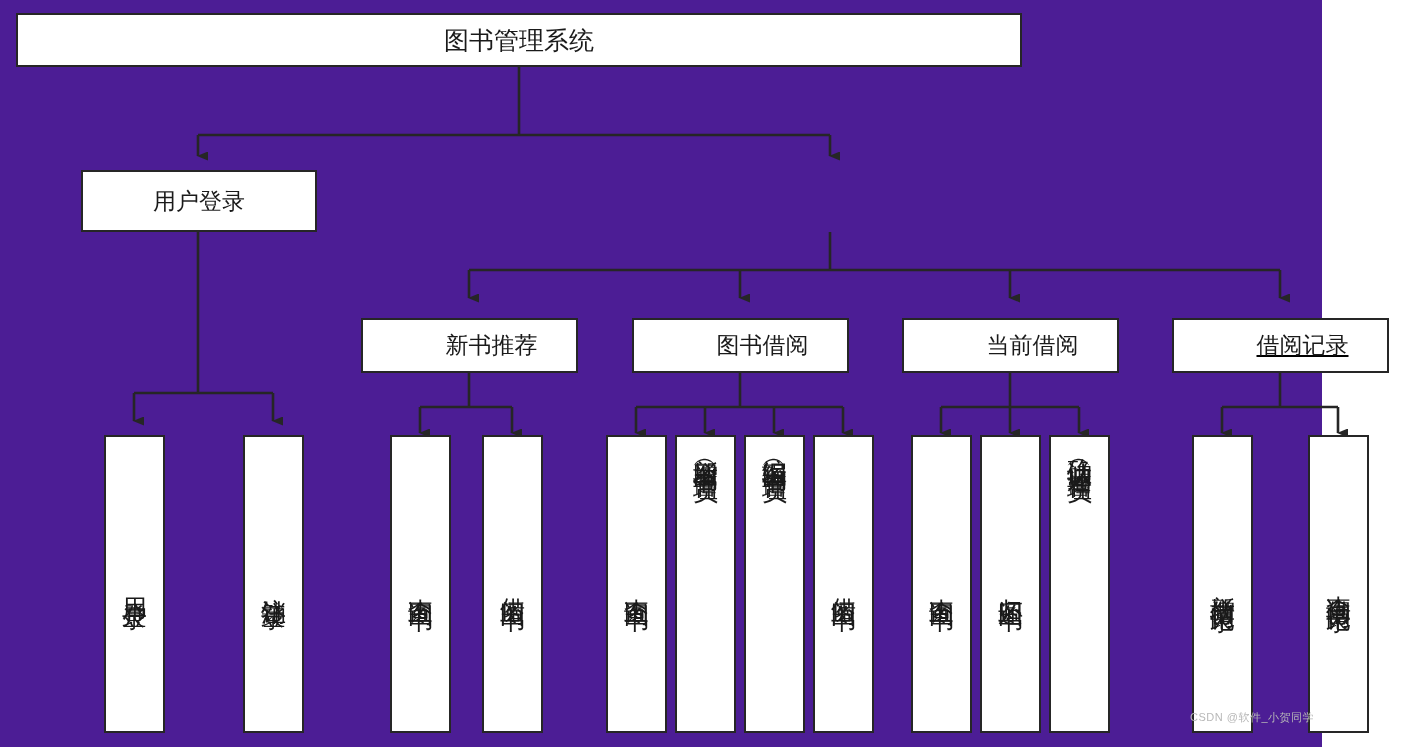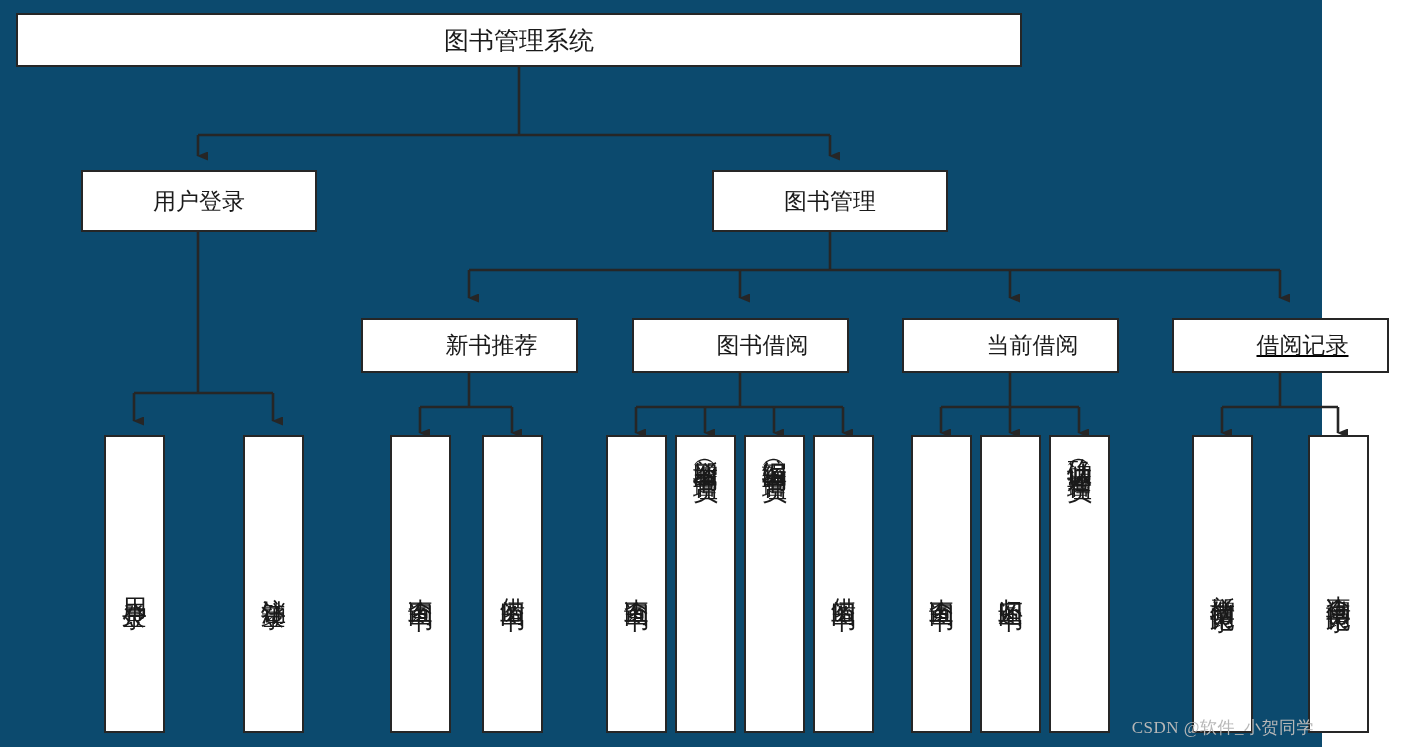--- a/index.html
+++ b/index.html
@@ -10,21 +10,21 @@
   body {
     width: 1405px;
     height: 747px;
     font-family: "Liberation Sans", "DejaVu Sans", sans-serif;
     overflow: hidden;
   }
   #diagram-root {
     position: relative;
     width: 1322px;
     height: 747px;
-    background: #0c4a6e;
+    background: #4c1d95;
   }
   #diagram-svg {
     position: absolute;
     left: 0;
     top: 0;
     width: 1405px;
     height: 747px;
   }
   .node-box {
     position: absolute;
@@ -59,26 +59,25 @@
   }
   .node-leaf.leaf-centered {
     align-items: center;
   }
   .node-leaf.leaf-centered .node-label {
     padding-top: 0;
   }
   #watermark {
     position: absolute;
     right: 8px;
-    bottom: 8px;
-    font-size: 17px;
+    bottom: 22px;
+    font-size: 11px;
     color: #b8b8b8;
     white-space: nowrap;
     letter-spacing: 0.5px;
-    font-family: Liberation Serif, serif;
   }
 </style>
 </head>
 <body>
 
 <div id="diagram-root">
 
   <svg id="diagram-svg" viewBox="0 0 1405 747" xmlns="http://www.w3.org/2000/svg">
     <defs>
       <marker id="arrowhead" markerWidth="9" markerHeight="11" refX="4.5" refY="10" orient="auto" markerUnits="userSpaceOnUse">
@@ -129,23 +128,20 @@
     </g>
   </svg>
 
   <div class="node-box node-root" style="left:16px; top:13px; width:1006px; height:54px;">
     <span class="node-label">图书管理系统</span>
   </div>
 
   <div class="node-box node-l2" style="left:81px; top:170px; width:236px; height:62px;">
     <span class="node-label">用户登录</span>
   </div>
-  <div class="node-box node-l2" style="left:712px; top:170px; width:236px; height:62px;">
-    <span class="node-label">图书管理</span>
-  </div>
 
   <div class="node-box node-l3" style="left:361px; top:318px; width:217px; height:55px;">
     <span class="node-label">新书推荐</span>
   </div>
   <div class="node-box node-l3" style="left:632px; top:318px; width:217px; height:55px;">
     <span class="node-label">图书借阅</span>
   </div>
   <div class="node-box node-l3" style="left:902px; top:318px; width:217px; height:55px;">
     <span class="node-label">当前借阅</span>
   </div>

